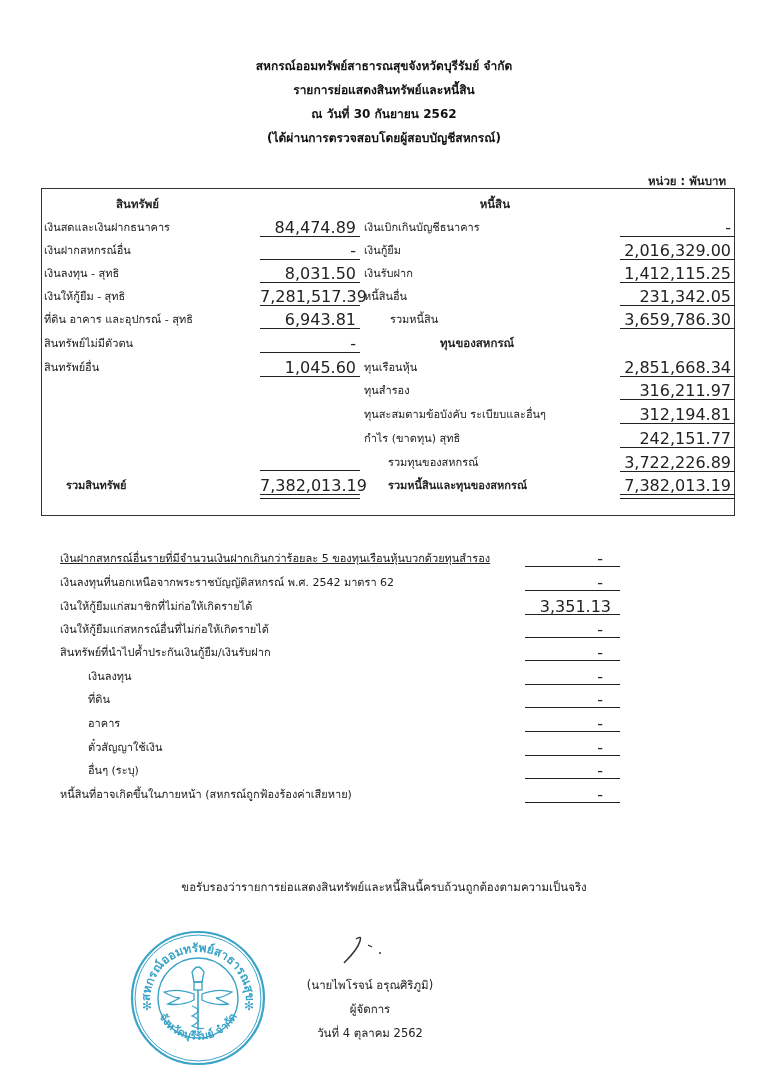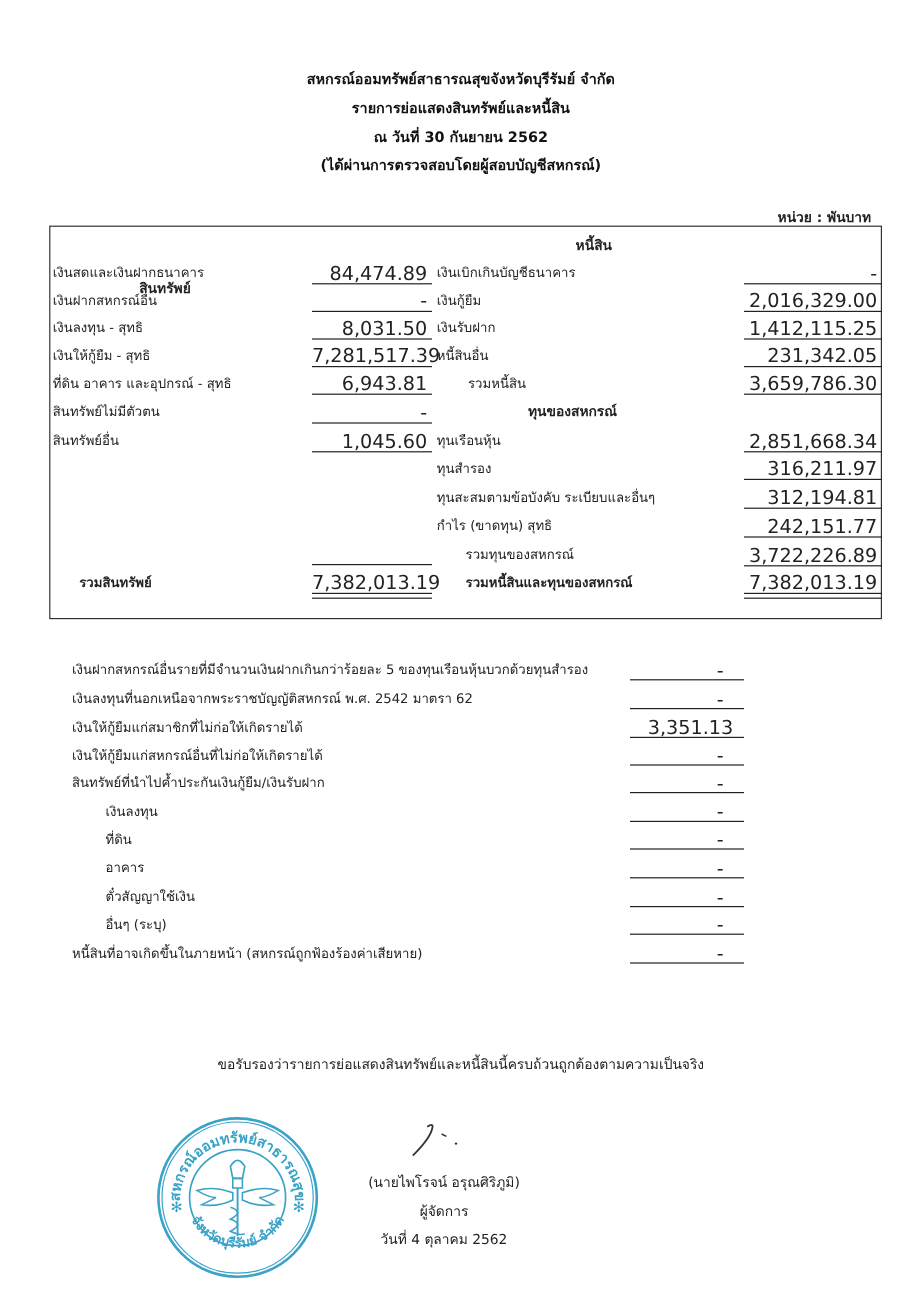--- a/index.html
+++ b/index.html
@@ -28,21 +28,21 @@
 <body>
 
 <div class="hdr" style="top:56px;">สหกรณ์ออมทรัพย์สาธารณสุขจังหวัดบุรีรัมย์  จำกัด</div>
 <div class="hdr" style="top:80px;">รายการย่อแสดงสินทรัพย์และหนี้สิน</div>
 <div class="hdr" style="top:104px;">ณ  วันที่  30  กันยายน  2562</div>
 <div class="hdr" style="top:128px;">(ได้ผ่านการตรวจสอบโดยผู้สอบบัญชีสหกรณ์)</div>
 <div class="unit">หน่วย : พันบาท</div>
 
 <div class="box"></div>
 
-<div class="secthead" style="left:116px;top:195px;margin-top:36px;">สินทรัพย์</div>
+<div class="secthead" style="left:116px;top:195px;">สินทรัพย์</div>
 
 <div class="secthead" style="left:400px;top:195px;width:110px;text-align:right;">หนี้สิน</div>
 
 <div class="lbl" style="left:44px;top:218px;">เงินสดและเงินฝากธนาคาร</div>
 <div class="num" style="left:260px;width:96px;top:218px;">84,474.89</div>
 <div class="ul" style="left:260px;width:100px;top:236px;"></div>
 
 <div class="lbl" style="left:44px;top:241px;">เงินฝากสหกรณ์อื่น</div>
 <div class="num" style="left:260px;width:96px;top:241px;">-</div>
 <div class="ul" style="left:260px;width:100px;top:259px;"></div>
@@ -111,21 +111,21 @@
 <div class="ul" style="left:620px;width:115px;top:447px;"></div>
 
 <div class="lbl" style="left:388px;top:453px;">รวมทุนของสหกรณ์</div>
 <div class="num" style="left:620px;width:111px;top:453px;">3,722,226.89</div>
 <div class="ul" style="left:620px;width:115px;top:471px;"></div>
 
 <div class="lbl bold" style="left:388px;top:476px;">รวมหนี้สินและทุนของสหกรณ์</div>
 <div class="num" style="left:620px;width:111px;top:476px;">7,382,013.19</div>
 <div class="dul" style="left:620px;width:115px;top:494px;"></div>
 
-<div class="lbl" style="left:60px;top:549px;">เงินฝากสหกรณ์อื่นรายที่มีจำนวนเงินฝากเกินกว่าร้อยละ 5 ของทุนเรือนหุ้นบวกด้วยทุนสำรอง</div>
+<div class="lbl" style="left:60px;top:549px;text-decoration:underline;">เงินฝากสหกรณ์อื่นรายที่มีจำนวนเงินฝากเกินกว่าร้อยละ 5 ของทุนเรือนหุ้นบวกด้วยทุนสำรอง</div>
 <div class="num" style="left:525px;width:78px;top:549px;">-</div>
 <div class="ul" style="left:525px;width:95px;top:566px;"></div>
 
 <div class="lbl" style="left:60px;top:573px;">เงินลงทุนที่นอกเหนือจากพระราชบัญญัติสหกรณ์ พ.ศ. 2542 มาตรา 62</div>
 <div class="num" style="left:525px;width:78px;top:573px;">-</div>
 <div class="ul" style="left:525px;width:95px;top:590px;"></div>
 
 <div class="lbl" style="left:60px;top:597px;">เงินให้กู้ยืมแก่สมาชิกที่ไม่ก่อให้เกิดรายได้</div>
 <div class="num" style="left:525px;width:86px;top:597px;">3,351.13</div>
 <div class="ul" style="left:525px;width:95px;top:614px;"></div>

